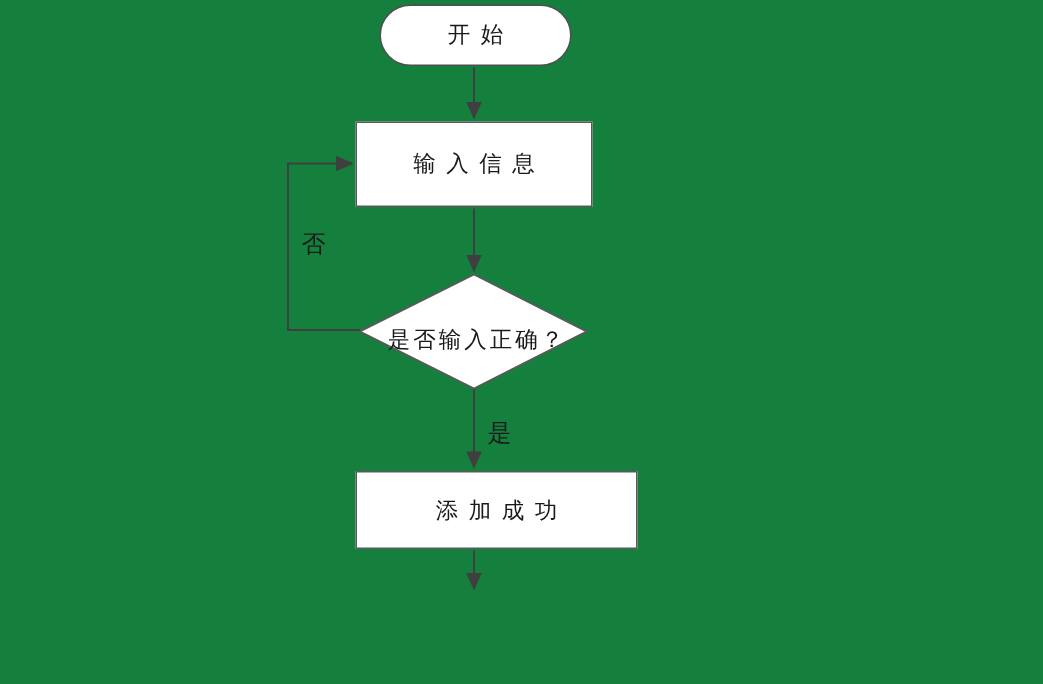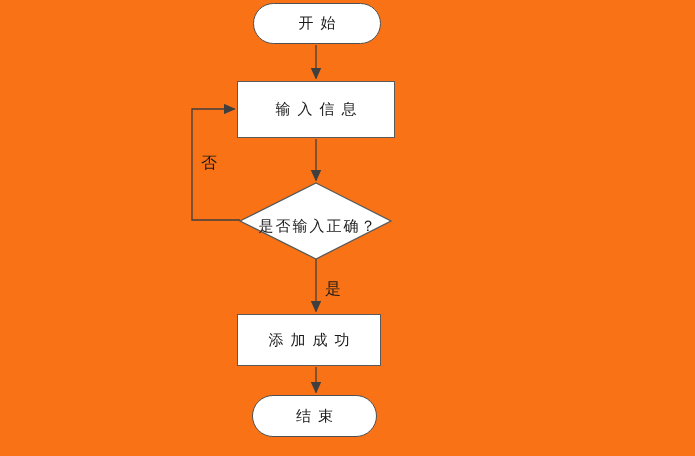--- a/index.html
+++ b/index.html
@@ -4,21 +4,21 @@
 <style>
   html, body {
     margin: 0;
     padding: 0;
     background: #ffffff;
   }
   .canvas {
     position: relative;
     width: 695px;
     height: 456px;
-    background: #f97316;
+    background: #15803d;
     overflow: hidden;
     font-family: "DejaVu Serif", "Liberation Serif", serif;
     color: #1a1a1a;
   }
   .connector-layer {
     position: absolute;
     left: 0;
     top: 0;
     width: 695px;
     height: 456px;
@@ -69,21 +69,21 @@
   .edge-label-no {
     left: 201px;
     top: 155px;
   }
   .edge-label-yes {
     left: 325px;
     top: 281px;
   }
   #node-start   { left: 253px; top: 3px;   width: 128px; height: 41px; }
   #node-input   { left: 237px; top: 81px;  width: 158px; height: 57px; }
-  #node-success { left: 237px; top: 314px; width: 144px; height: 52px; }
+  #node-success { left: 237px; top: 314px; width: 188px; height: 52px; }
   #node-end     { left: 252px; top: 395px; width: 125px; height: 42px; }
 </style>
 </head>
 <body>
 
 <div class="canvas">
 
   <svg class="connector-layer" width="695" height="456" viewBox="0 0 695 456" xmlns="http://www.w3.org/2000/svg">
     <defs>
       <marker id="arrowhead" markerWidth="8" markerHeight="8" refX="8.5" refY="4" orient="auto" markerUnits="strokeWidth">
@@ -113,21 +113,18 @@
   </div>
 
   <div class="decision-label-box">
     <span class="decision-label">是否输入正确？</span>
   </div>
 
   <div class="node process" id="node-success">
     <span class="node-label">添加成功</span>
   </div>
 
-  <div class="node terminator" id="node-end">
-    <span class="node-label">结束</span>
-  </div>
 
   <div class="edge-label edge-label-no">否</div>
 
   <div class="edge-label edge-label-yes">是</div>
 
 </div>
 
 </body></html>

